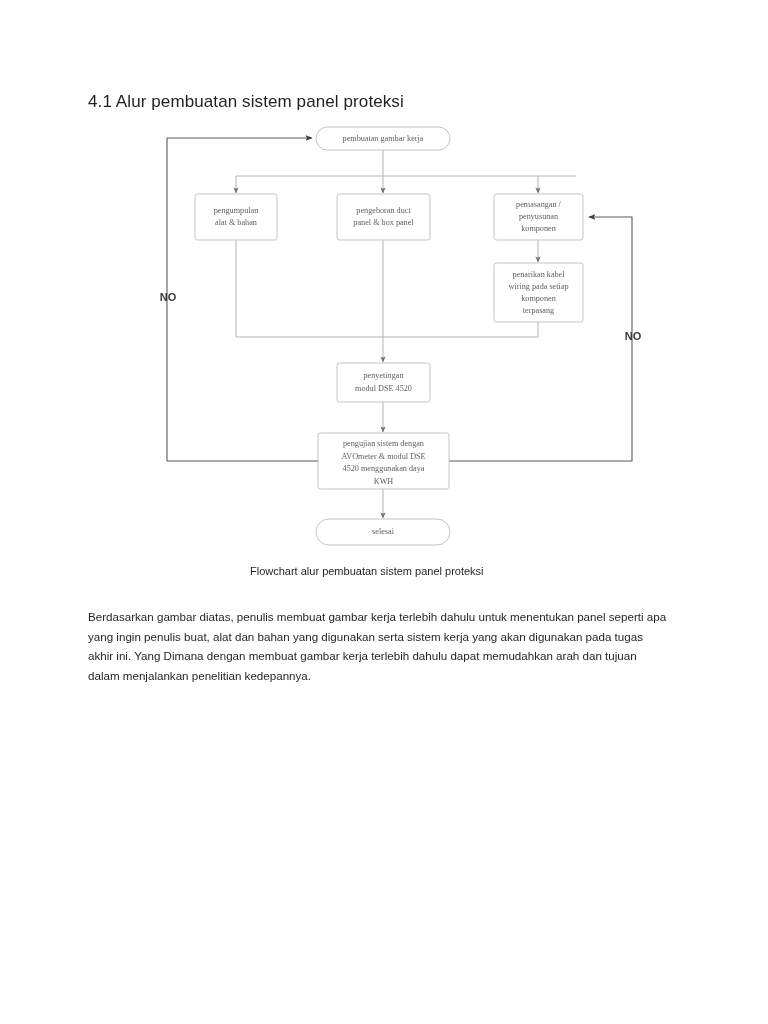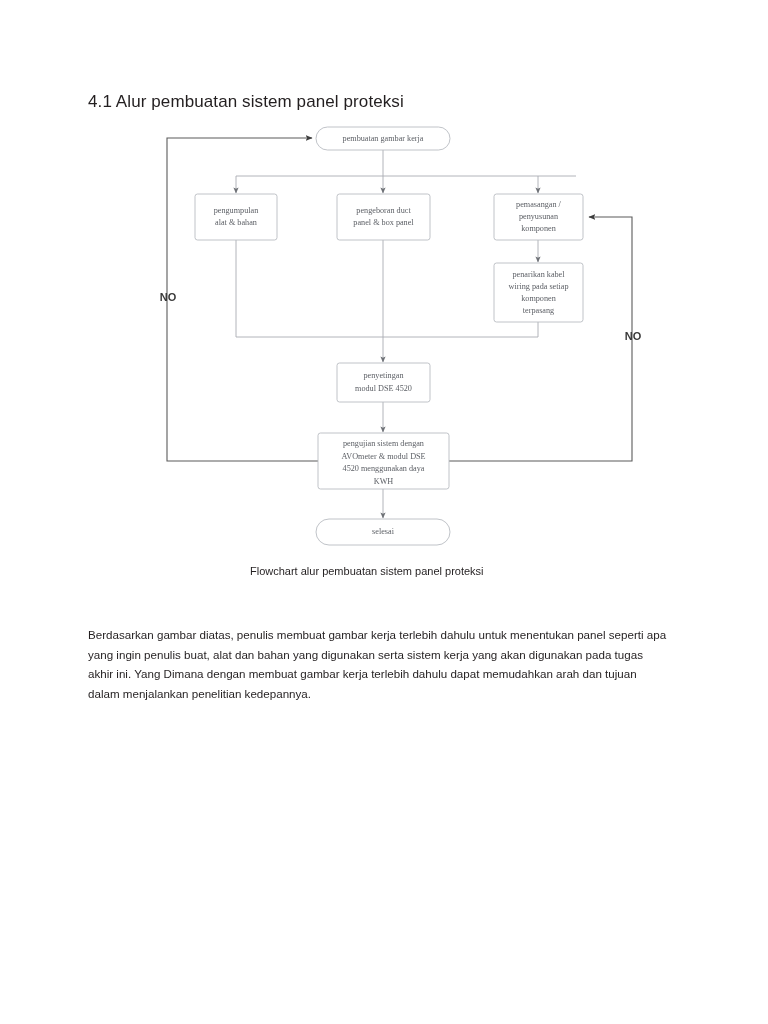--- a/index.html
+++ b/index.html
@@ -62,21 +62,21 @@
     left: 250px;
     top: 565px;
     font-size: 11px;
     color: #231f20;
     white-space: nowrap;
   }
   
   .body-par {
     position: absolute;
     left: 88px;
-    top: 625px;
+    top: 607px;
     width: 580px;
     font-size: 11.6px;
     line-height: 19.6px;
     color: #231f20;
     text-align: left;
   }
 </style>
 </head>
 <body>
 

